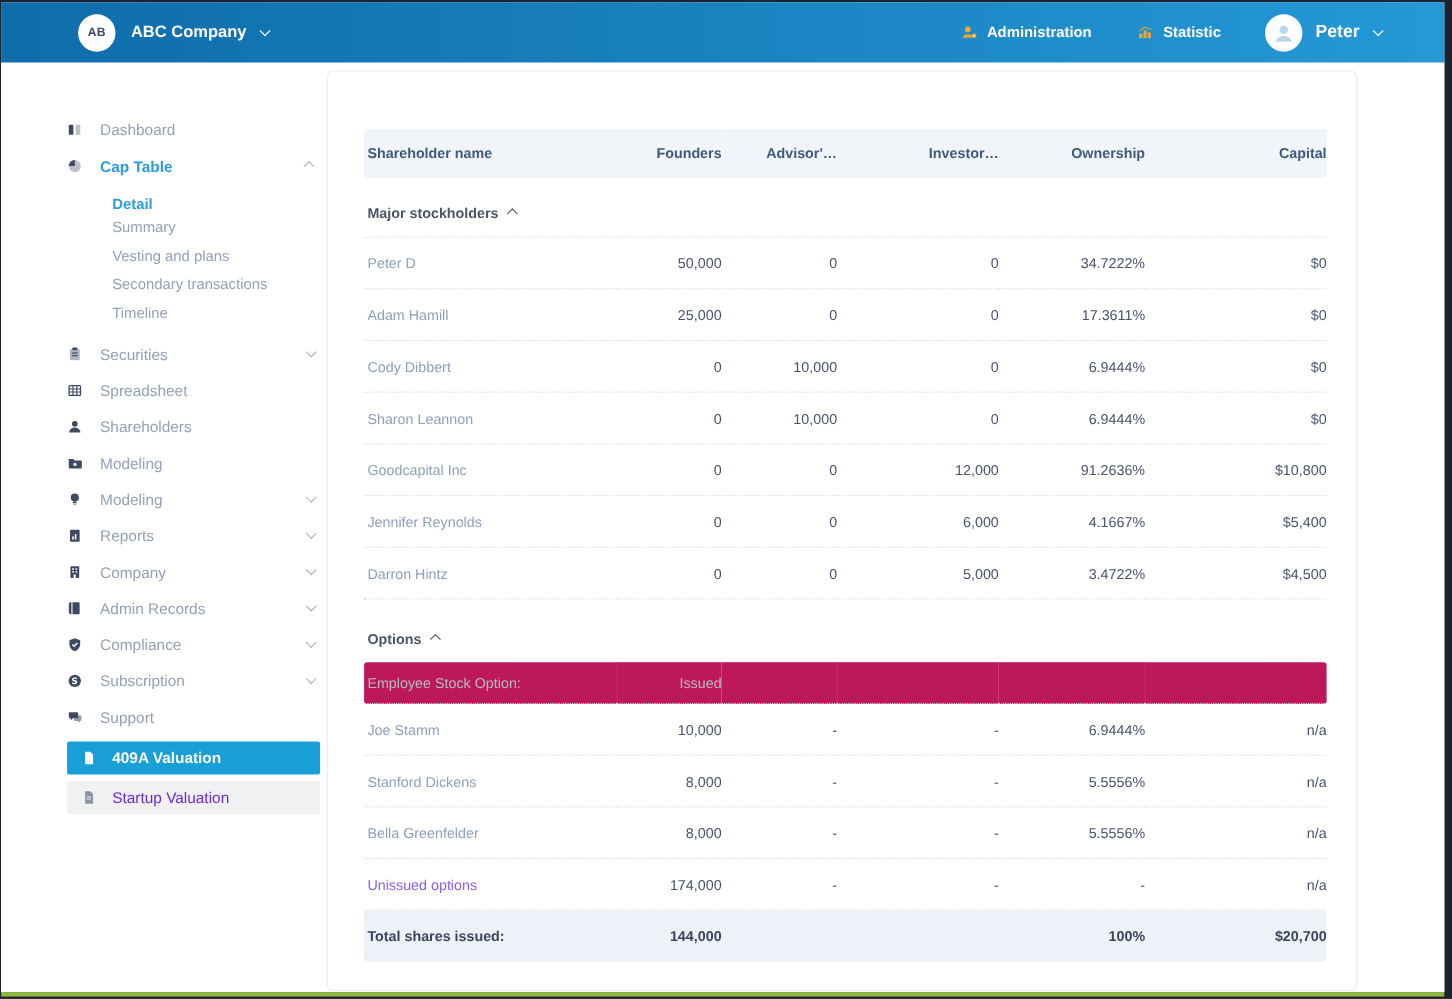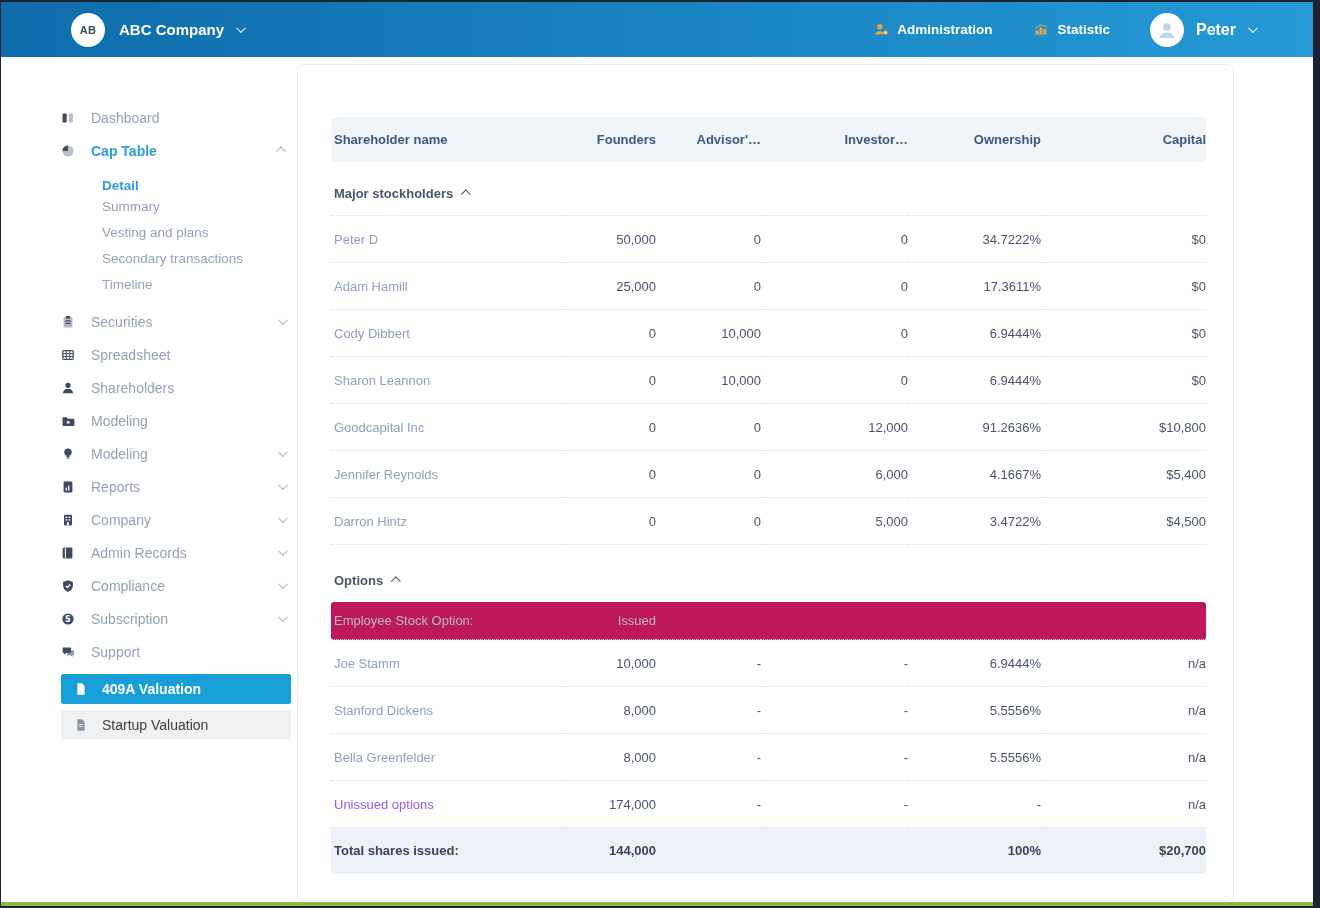--- a/index.html
+++ b/index.html
@@ -36,21 +36,21 @@
   .nav-icon { width:15px; display:flex; margin-right:15px; color:#3e4a63; flex:0 0 15px; }
   .nav-label { flex:1; white-space:nowrap; }
   .nav-chev { color:#a8b0bf; margin-right:6px; }
   .nav-item.blue { color:#2d9cdb; font-weight:bold; }
   .sub-item { height:26px; display:flex; align-items:center; padding-left:41px; color:#94a0b6; font-size:13.5px; cursor:pointer; }
   .sub-item.blue { color:#2d9cdb; font-weight:bold;align-items:flex-end; }
   .nav-block { display:flex; align-items:center; height:30px; width:230px; border-radius:2px; padding:0 10px 0 13px; font-size:14px; cursor:pointer; margin-top:6px; }
   .nav-block .nav-icon { margin-right:13px; }
   .nav-block.active { background:#189fd8; color:#ffffff; font-weight:bold; }
   .nav-block.active .nav-icon { color:#ffffff; }
-  .nav-block.muted { background:#f0f1f3; color:#404040; }
+  .nav-block.muted { background:#f0f1f3; color:#6d28d9; }
   .nav-block.muted .nav-icon { color:#8b93a3; }
   .spacer8 { height:8px; }
 
   
   .card { margin:7px 0 12px 0; width:937px; min-height:828px; background:#ffffff; border:1px solid #e9edf2; border-radius:6px;
           padding:19px 29px 26px 33px; }
   .card-title { font-size:14px; font-weight:bold; color:#2b3a52; letter-spacing:.4px; }
 
   table.cap { width:100%; border-collapse:collapse; table-layout:fixed; margin-top:33px; }
   col.c-name{width:230px;} col.c-found{width:95px;} col.c-adv{width:105px;} col.c-inv{width:147px;} col.c-own{width:133px;} col.c-cap{width:165px;}

